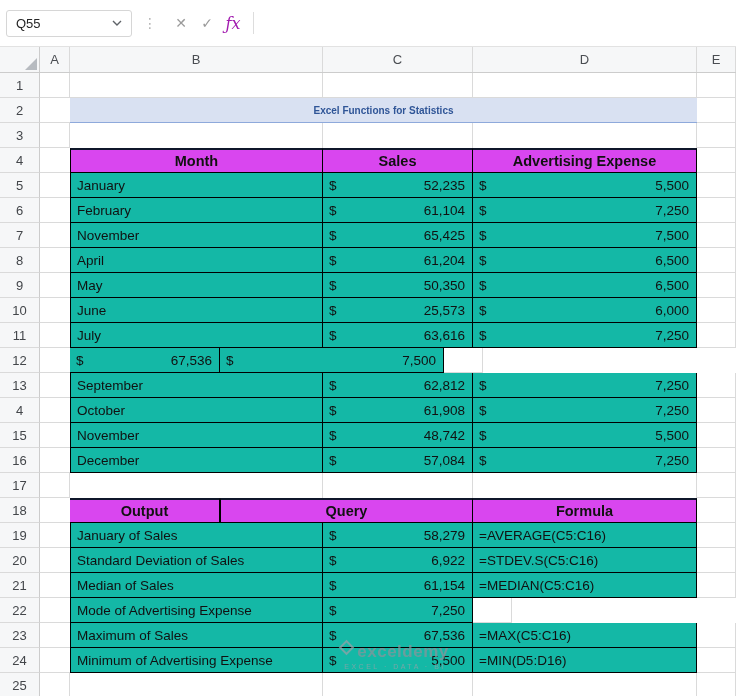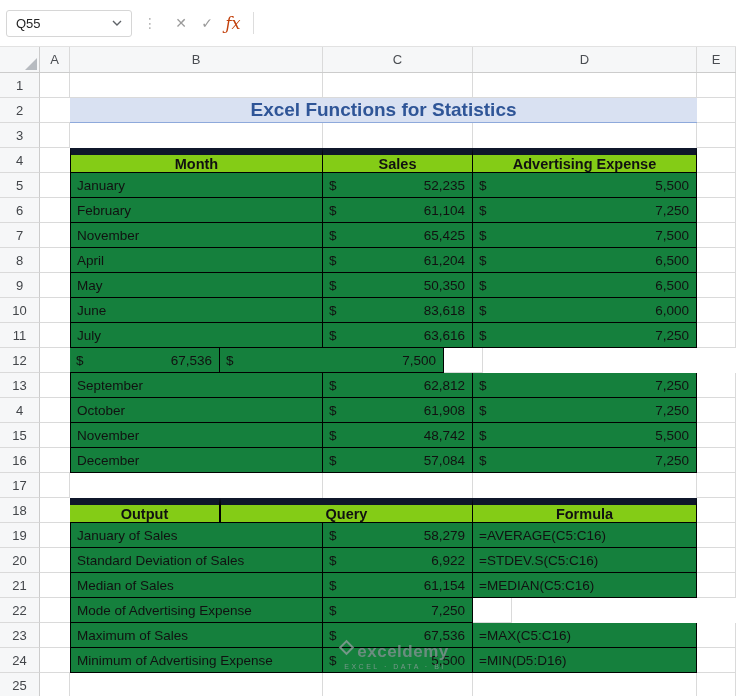--- a/index.html
+++ b/index.html
@@ -5,21 +5,21 @@
   *{box-sizing:border-box;margin:0;padding:0}
   html,body{background:#fff}
   body{width:736px;height:696px;overflow:hidden;font-family:"Liberation Sans","DejaVu Sans",sans-serif}
   .app{position:relative;width:736px;height:696px;background:#fff;overflow:hidden}
 
   
   .fbar{height:47px;display:flex;align-items:center;background:#fff;border-bottom:1px solid #e2e2e2;padding-left:6px}
   .namebox{width:126px;height:27px;border:1px solid #d6d6d6;border-radius:3px;display:flex;align-items:center;justify-content:space-between;padding:0 9px;font-size:13px;color:#262626;cursor:default}
   .vdots{color:#b3b3b3;font-size:14px;margin:0 11px;line-height:1}
   .fbtn{width:26px;text-align:center;font-size:14px;color:#9a9a9a;cursor:default;line-height:27px}
-  .fbtn.fx{font-family:"DejaVu Serif","Liberation Serif",serif;font-style:italic;color:#c2410c;font-size:16px}
+  .fbtn.fx{font-family:"DejaVu Serif","Liberation Serif",serif;font-style:italic;color:#a21caf;font-size:16px}
   .fdiv{width:1px;height:22px;background:#dddddd;margin:0 7px}
   .finput{flex:1;height:27px;font-size:13px;color:#262626;display:flex;align-items:center}
 
   
   .chrow{display:flex;height:26px;background:#f6f7f8;border-bottom:1px solid #cccccc}
   .corner{width:40px;position:relative;border-right:1px solid #cccccc;background:#f6f7f8}
   .corner .tri{position:absolute;right:2px;bottom:2px;width:0;height:0;border-left:12px solid transparent;border-bottom:12px solid #b7bbc0}
   .chd{display:flex;align-items:center;justify-content:center;font-size:13px;color:#4a4d52;border-right:1px solid #dadada}
 
   
@@ -27,28 +27,28 @@
   .wbcd{width:627px}
 
   
   .r{display:flex;height:25px}
   .n{width:40px;background:#f6f7f8;border-right:1px solid #cccccc;border-bottom:1px solid #dadada;display:flex;align-items:center;justify-content:center;font-size:13px;color:#43464a;cursor:default}
   .c{border-right:1px solid #dadada;border-bottom:1px solid #dadada;background:#fff}
   .nr{border-right:none}
   .nb{border-bottom:none}
 
   
-  .t{border-right:1px solid #000;border-bottom:1px solid #000;background:#15803d}
+  .t{border-right:1px solid #000;border-bottom:1px solid #000;background:#14b8a6}
   .lf{border-left:1px solid #000}
-  .hd{display:flex;align-items:center;justify-content:center;font-weight:700;font-size:14.5px;color:#111;border-top:7px solid #0f172a;background:#84cc16}
+  .hd{display:flex;align-items:center;justify-content:center;font-weight:700;font-size:14.5px;color:#111;border-top:2px solid #0f172a;background:#d946ef}
   .tx{display:flex;align-items:center;padding-left:6px;font-size:13.5px;color:#111}
   .m{display:flex;align-items:center;justify-content:space-between;padding:0 7px 0 6px;font-size:13.5px;color:#111}
 
   
-  .title{background:#d9e1f2;border-bottom:1px solid #8ea9db;display:flex;align-items:center;justify-content:center;font-weight:700;font-size:19px;color:#2f5597}
+  .title{background:#d9e1f2;border-bottom:1px solid #8ea9db;display:flex;align-items:center;justify-content:center;font-weight:700;font-size:10px;color:#2f5597}
 
   
   .wm{position:absolute;left:310px;top:642px;width:170px;text-align:center;opacity:.72;pointer-events:none;z-index:5}
   .wm .row1{display:flex;align-items:flex-start;justify-content:center;gap:5px}
   .wm .logo{width:11px;height:11px;border:2px solid #9aa0a6;transform:rotate(45deg);display:inline-block}
   .wm .brand{font-weight:700;font-size:17px;color:#8d939a;letter-spacing:.5px}
   .wm .tag{font-size:7px;letter-spacing:2.5px;color:#9aa0a6;margin-top:1px}
 </style>
 </head>
 <body>
@@ -184,21 +184,21 @@
         <span>6,500</span>
       </div>
     <div class="c we"></div>
   </div>
   <div class="r">
     <div class="n">10</div>
     <div class="c wa nr"></div>
     <div class="t lf tx wb">June</div>
     <div class="t m wc">
         <span>$</span>
-        <span>83,618</span>
+        <span>25,573</span>
       </div>
     <div class="t m wd">
         <span>$</span>
         <span>6,000</span>
       </div>
     <div class="c we"></div>
   </div>
   <div class="r">
     <div class="n">11</div>
     <div class="c wa nr"></div>

